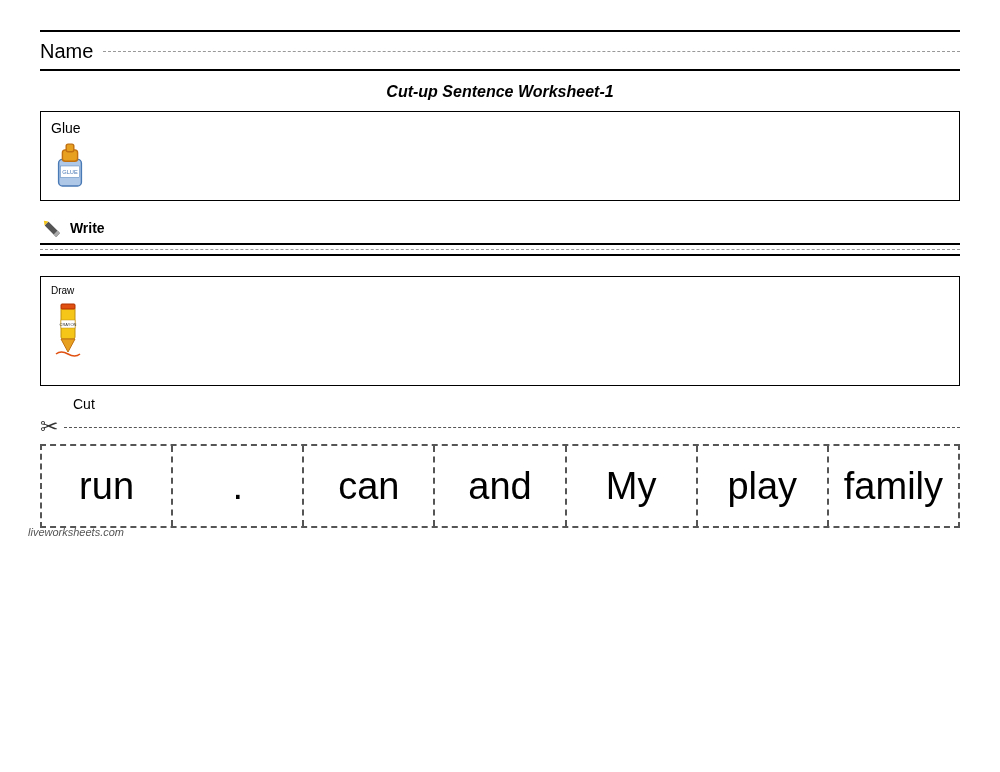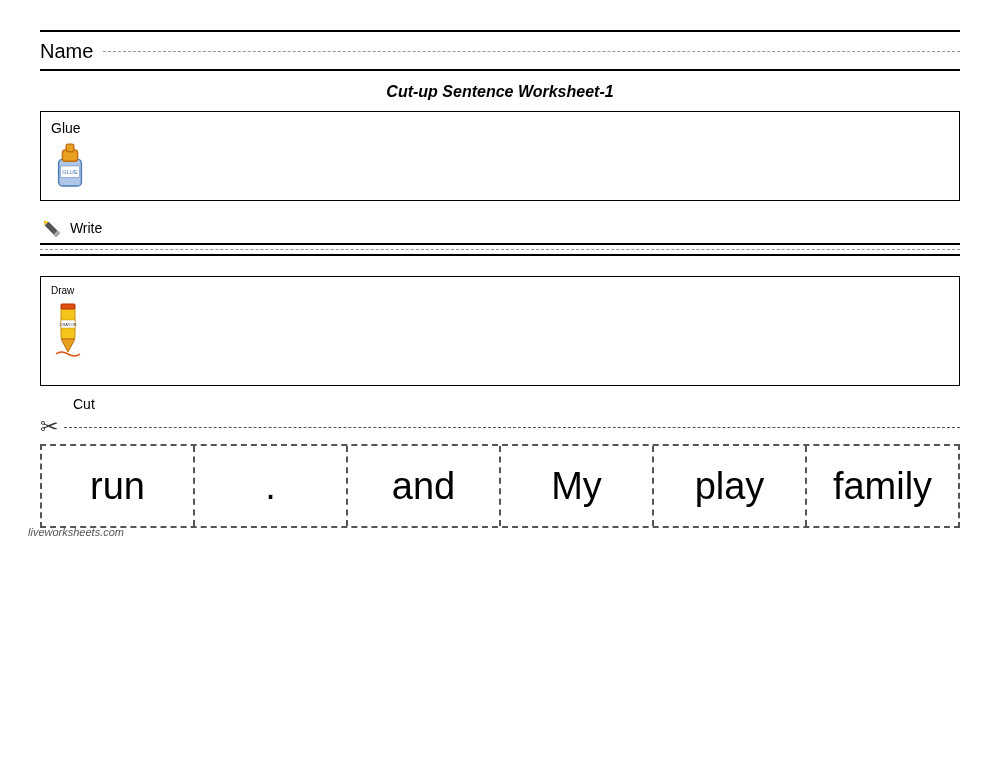--- a/index.html
+++ b/index.html
@@ -68,20 +68,21 @@
       position: relative;
     }
 
     .glue-label {
       font-size: 14px;
       margin-bottom: 6px;
     }
 
     .write-section {
       margin-bottom: 12px;
+      font-weight: bold;
     }
 
     .write-label {
       font-size: 14px;
       margin-bottom: 4px;
     }
 
     .write-line-solid {
       border-top: 2px solid #000;
       margin-bottom: 4px;
@@ -248,20 +249,21 @@
     <div class="cut-label">Cut</div>
     <div class="scissors-row">
       <span style="font-size:22px; margin-right:6px; color:#333;">✂</span>
       <div class="cut-dashed-line"></div>
     </div>
   </div>
 
   <div class="word-cards-container">
     <div class="word-card">run</div>
     <div class="word-card">.</div>
+    <div class="word-card">can</div>
     <div class="word-card">and</div>
     <div class="word-card">My</div>
     <div class="word-card">play</div>
     <div class="word-card">family</div>
   </div>
 
   <div class="footer">
     <span>liveworksheets.com</span>
   </div>
 

